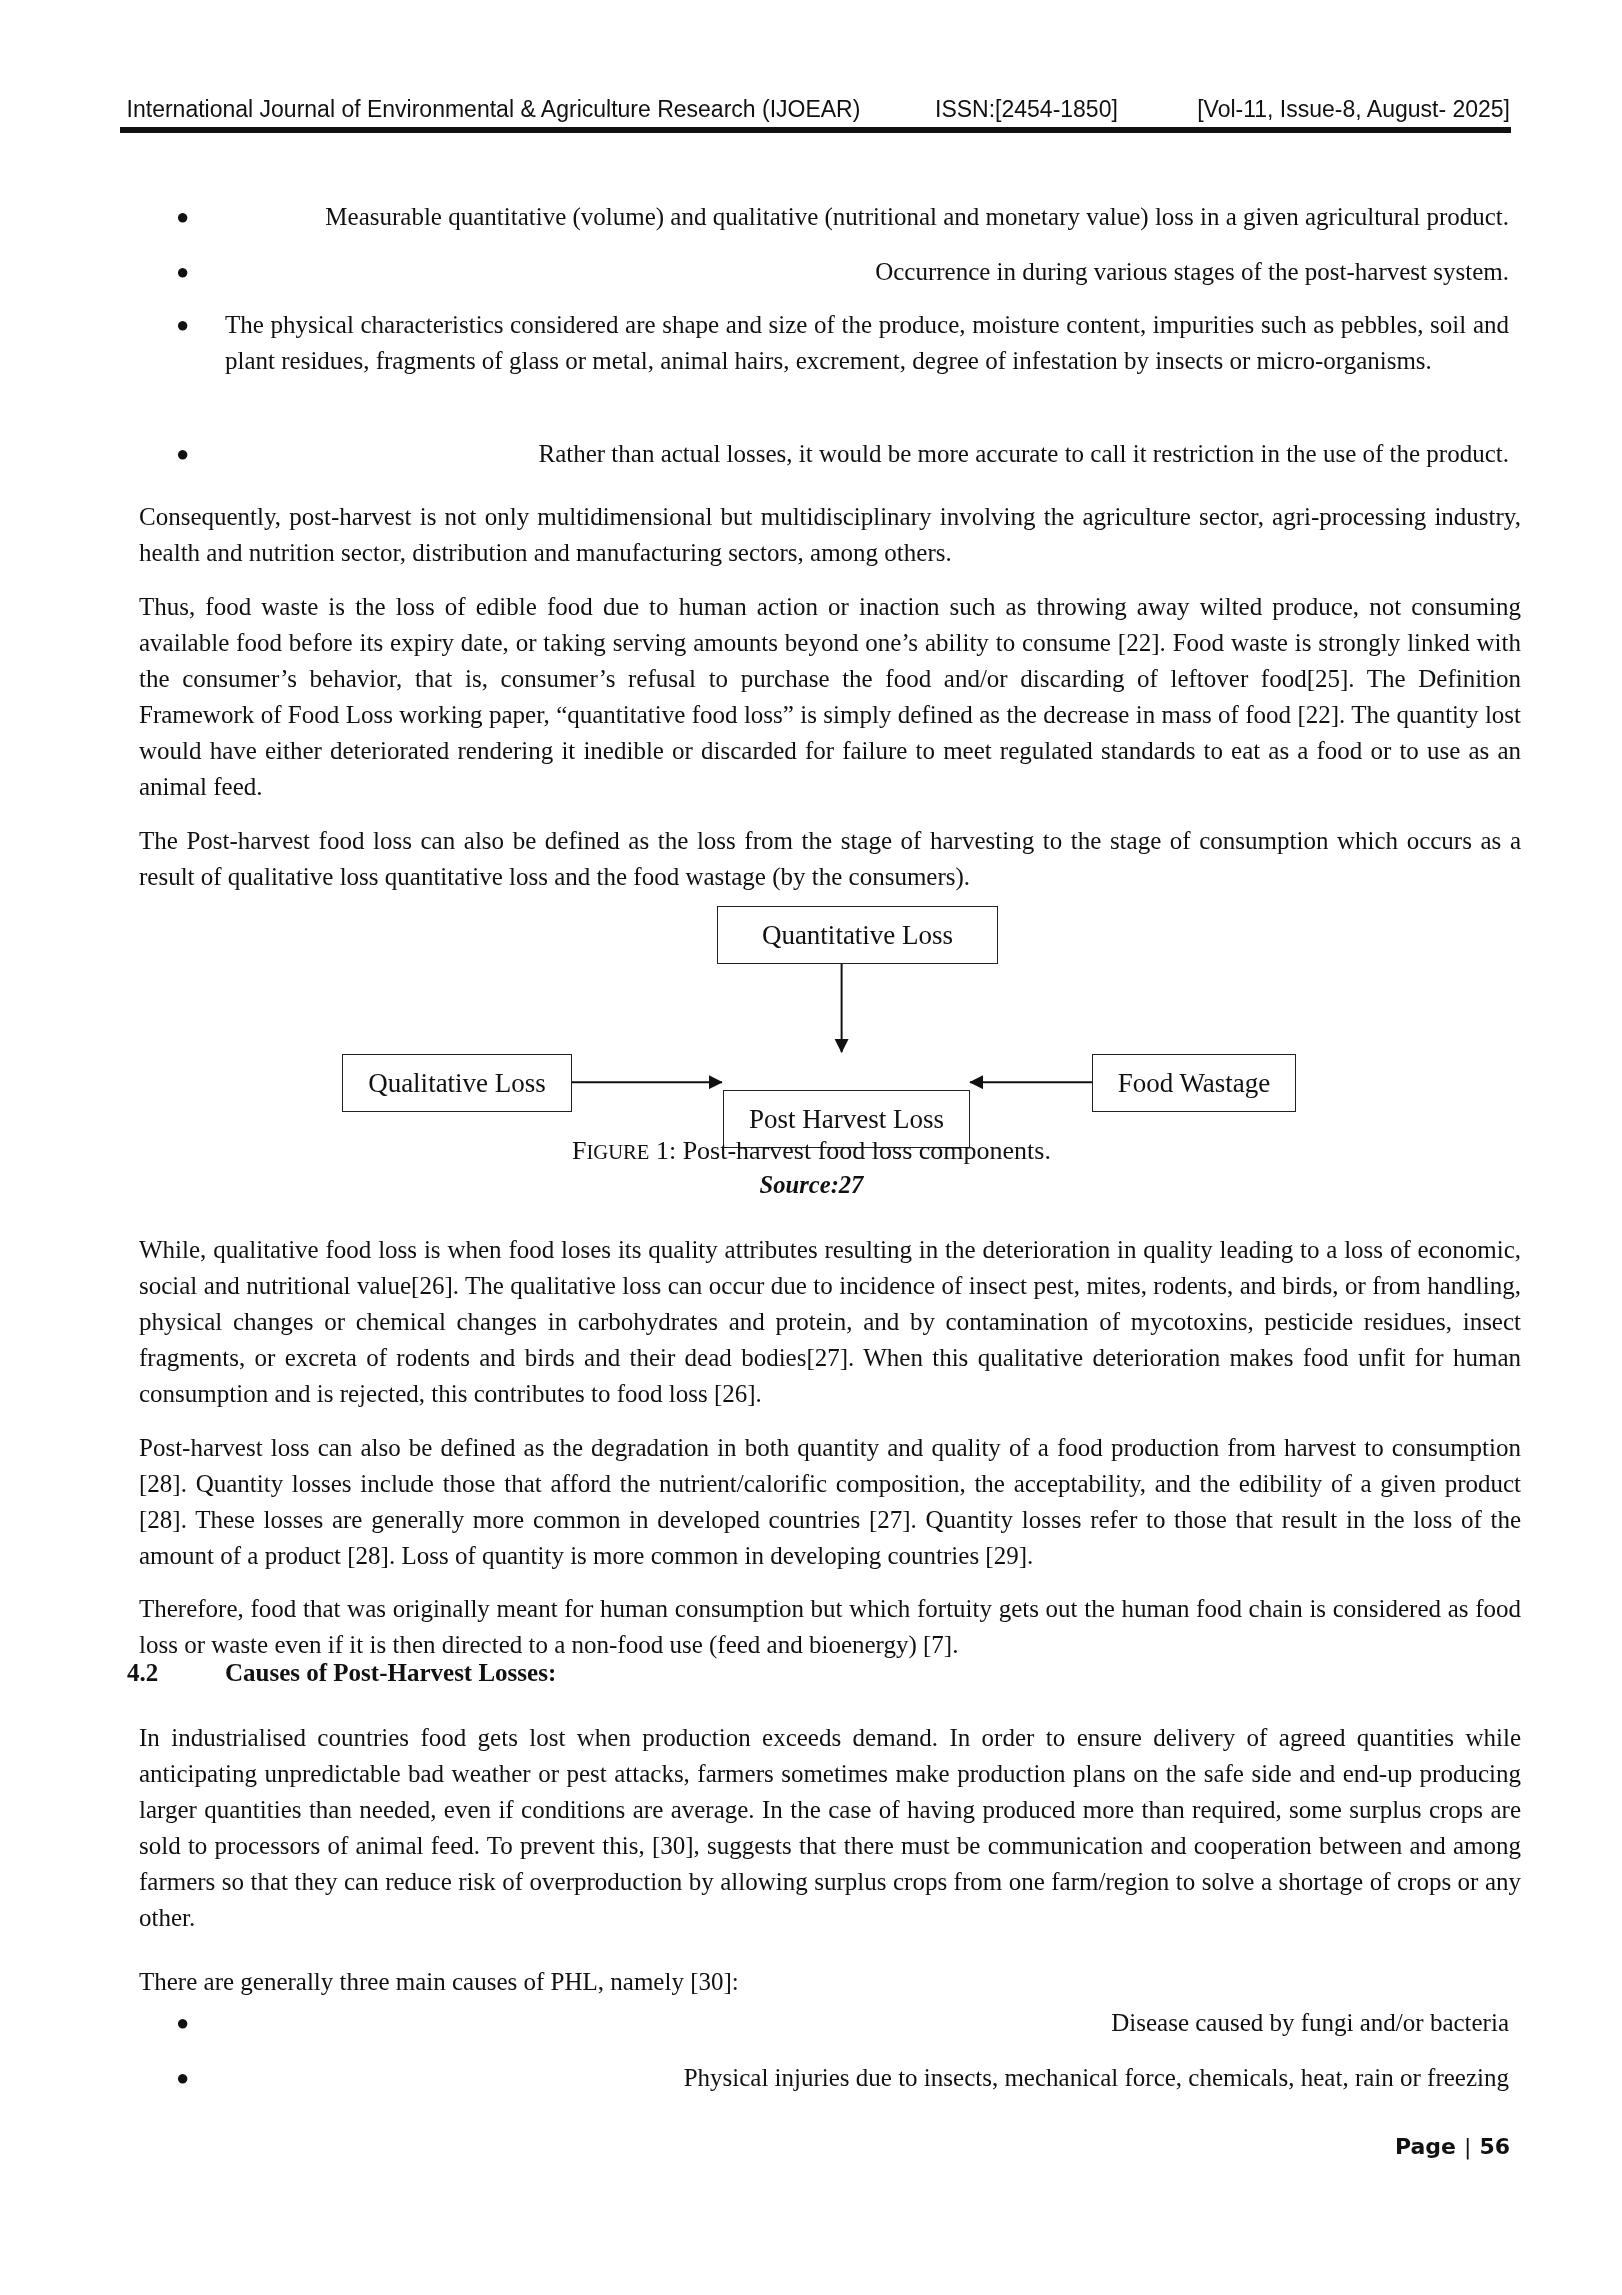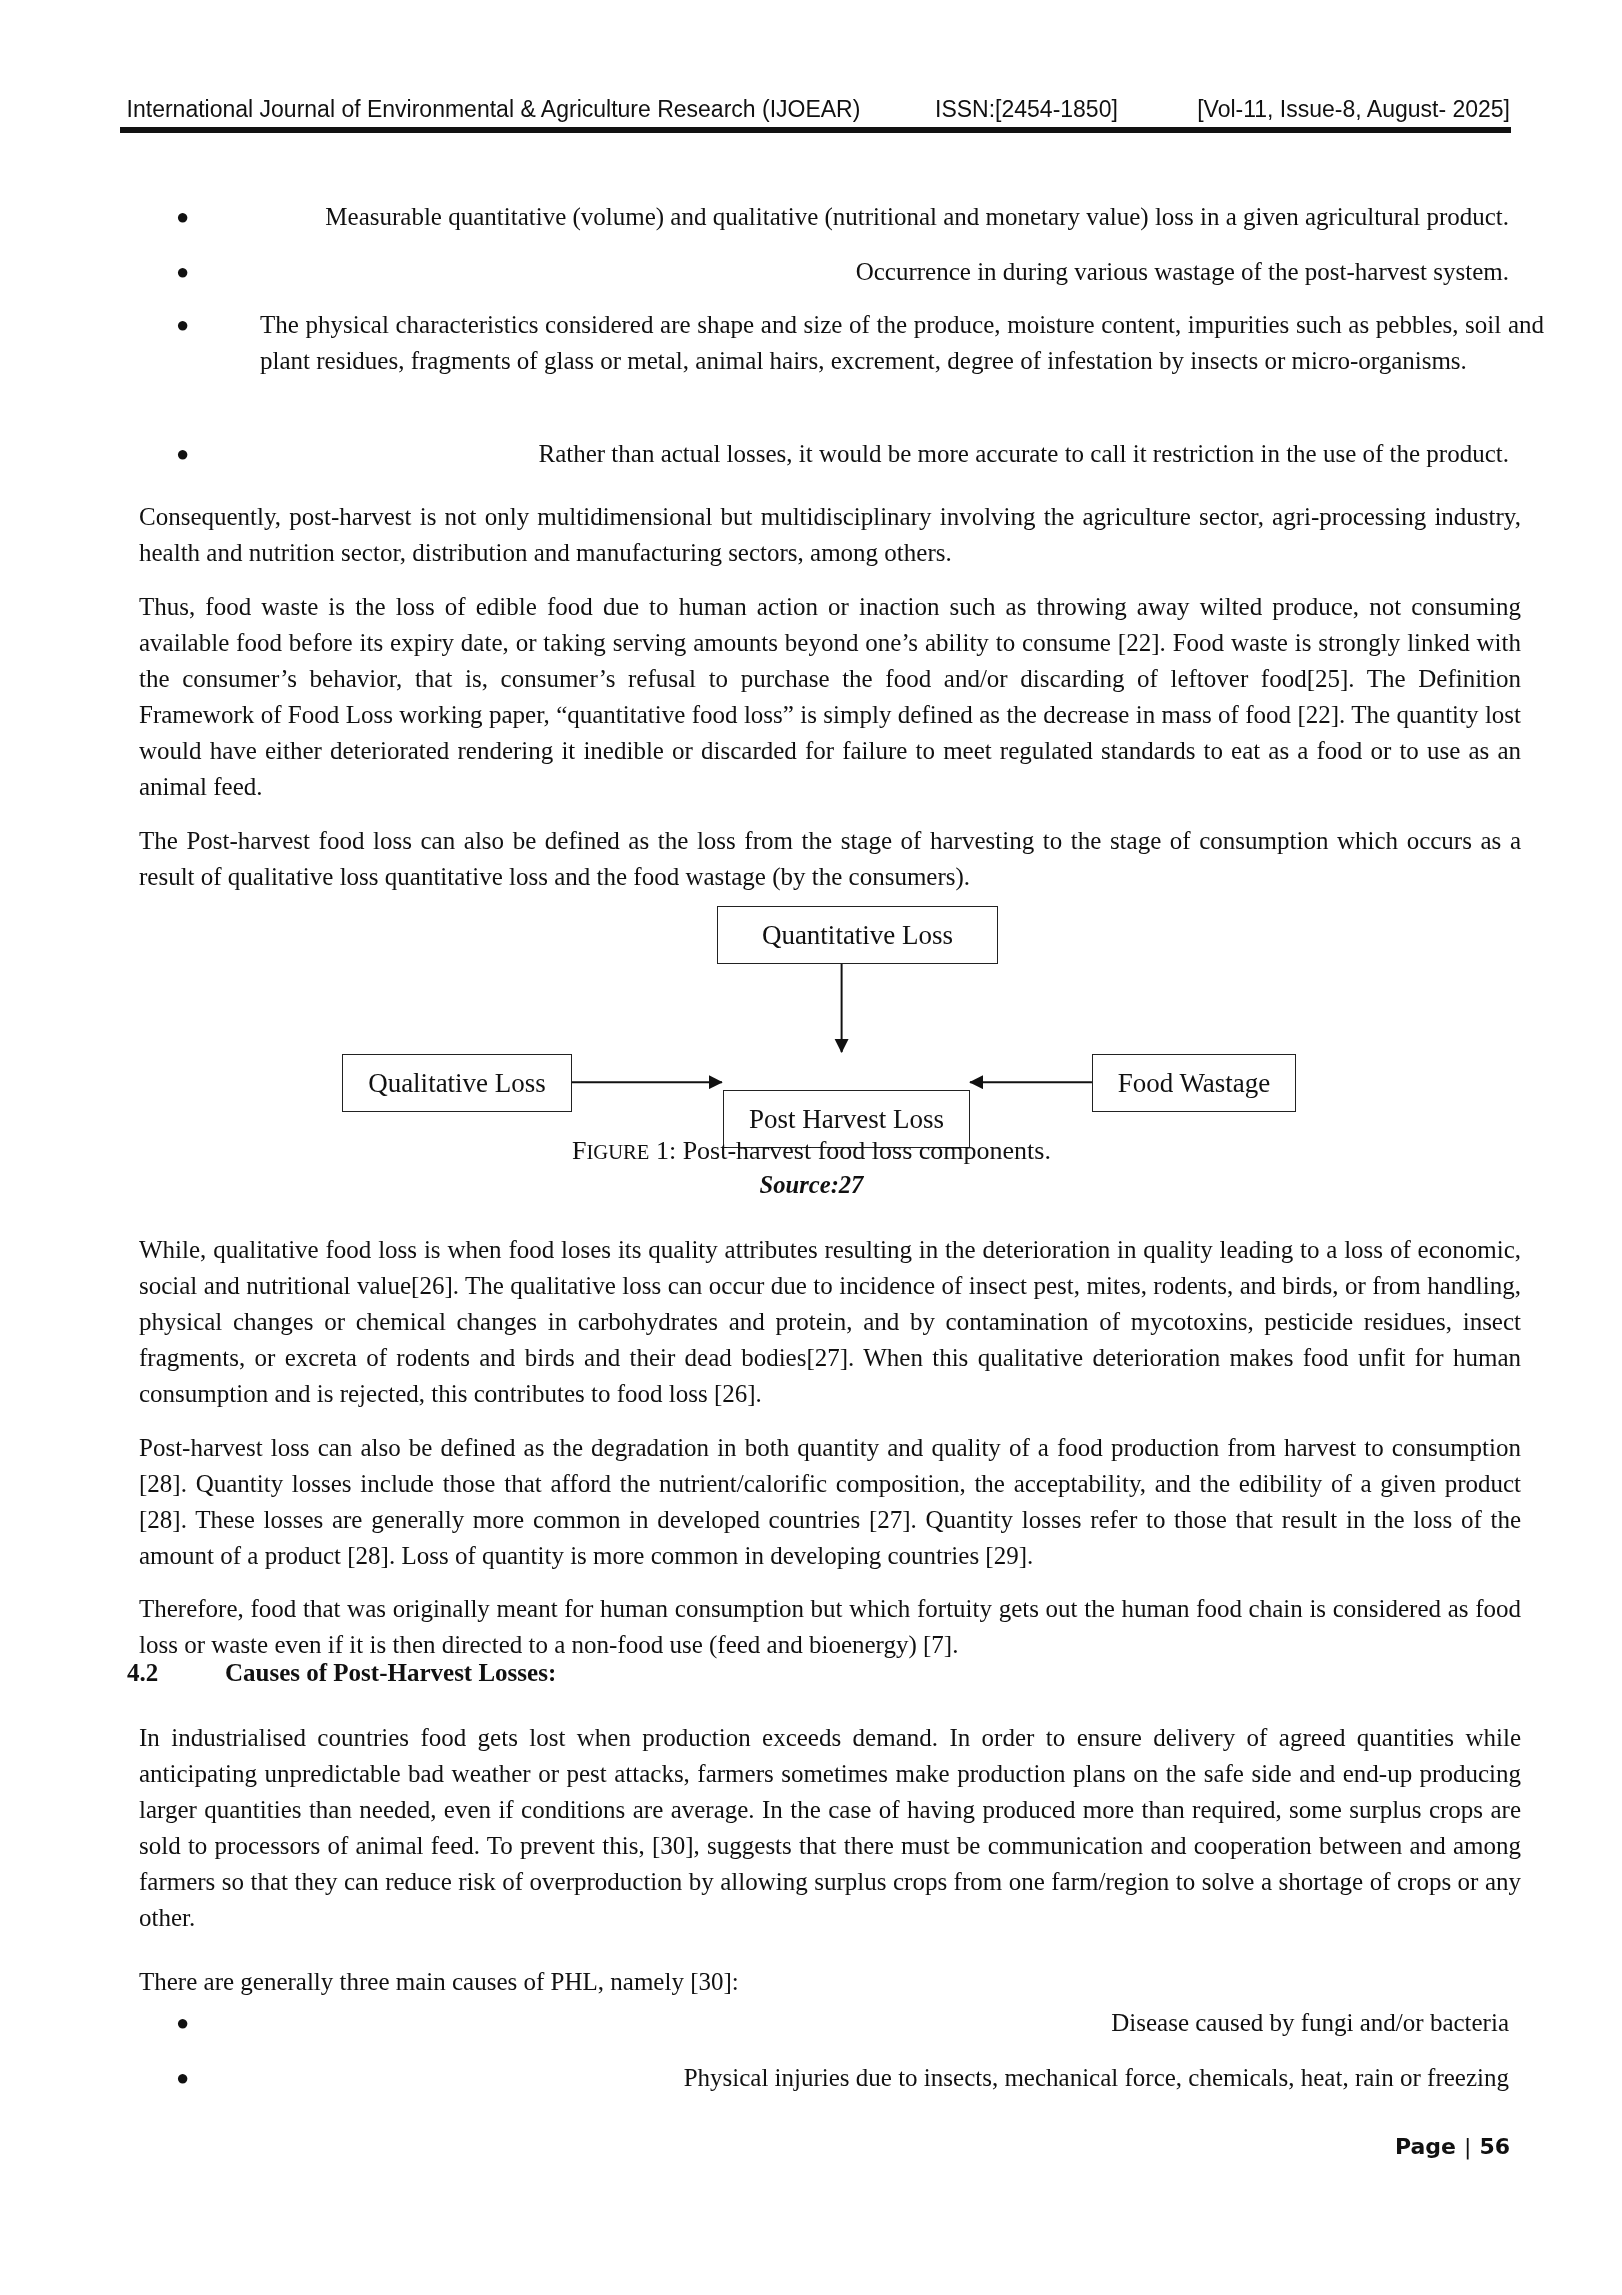--- a/index.html
+++ b/index.html
@@ -73,25 +73,25 @@
   </div>
   <div class="header-rule"></div>
 
   <div class="body-text">
     <div class="bullet" style="top:199px;">
       <span class="dot">●</span>
       <span class="btext">Measurable quantitative (volume) and qualitative (nutritional and monetary value) loss in a given agricultural product.</span>
     </div>
     <div class="bullet" style="top:254px;">
       <span class="dot">●</span>
-      <span class="btext">Occurrence in during various wastage of the post-harvest system.</span>
+      <span class="btext">Occurrence in during various stages of the post-harvest system.</span>
     </div>
     <div class="bullet" style="top:307px;">
       <span class="dot">●</span>
-      <span class="btext" style="text-align:justify;margin-left:35px;">The physical characteristics considered are shape and size of the produce, moisture content, impurities such as pebbles, soil and plant residues, fragments of glass or metal, animal hairs, excrement, degree of infestation by insects or micro-organisms.</span>
+      <span class="btext" style="text-align:justify;">The physical characteristics considered are shape and size of the produce, moisture content, impurities such as pebbles, soil and plant residues, fragments of glass or metal, animal hairs, excrement, degree of infestation by insects or micro-organisms.</span>
     </div>
     <div class="bullet" style="top:436px;">
       <span class="dot">●</span>
       <span class="btext">Rather than actual losses, it would be more accurate to call it restriction in the use of the product.</span>
     </div>
 
     <p class="para" style="top:487px;">Consequently, post-harvest is not only multidimensional but multidisciplinary involving the agriculture sector, agri-processing industry, health and nutrition sector, distribution and manufacturing sectors, among others.</p>
     <p class="para" style="top:577px;">Thus, food waste is the loss of edible food due to human action or inaction such as throwing away wilted produce, not consuming available food before its expiry date, or taking serving amounts beyond one’s ability to consume [22]. Food waste is strongly linked with the consumer’s behavior, that is, consumer’s refusal to purchase the food and/or discarding of leftover food[25]. The Definition Framework of Food Loss working paper, “quantitative food loss” is simply defined as the decrease in mass of food [22]. The quantity lost would have either deteriorated rendering it inedible or discarded for failure to meet regulated standards to eat as a food or to use as an animal feed.</p>
     <p class="para" style="top:811px;">The Post-harvest food loss can also be defined as the loss from the stage of harvesting to the stage of consumption which occurs as a result of qualitative loss quantitative loss and the food wastage (by the consumers).</p>
   </div>

